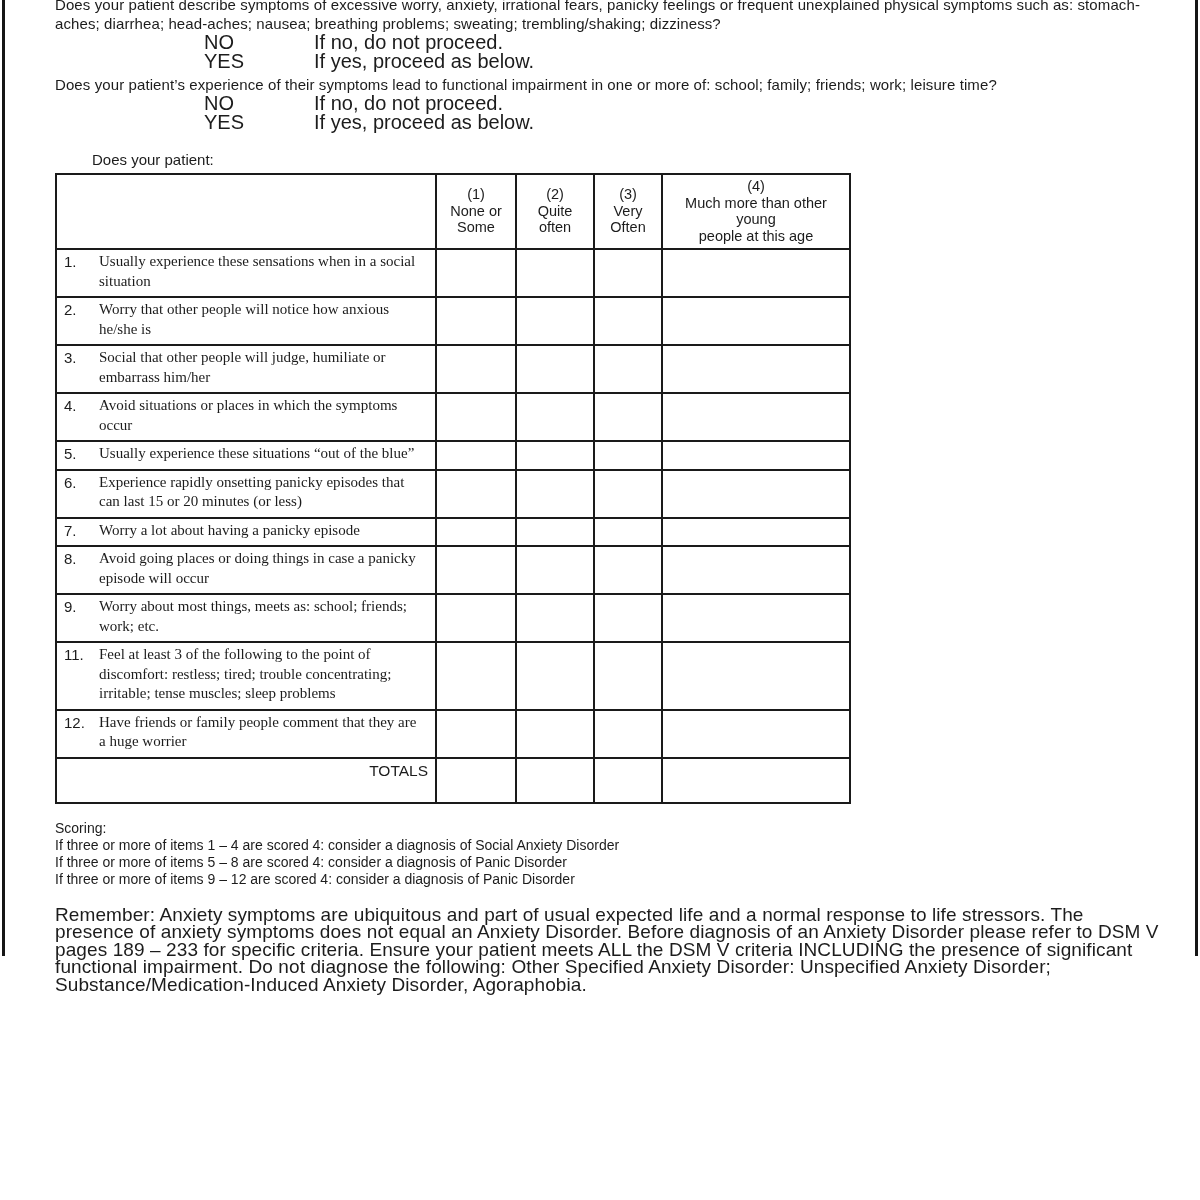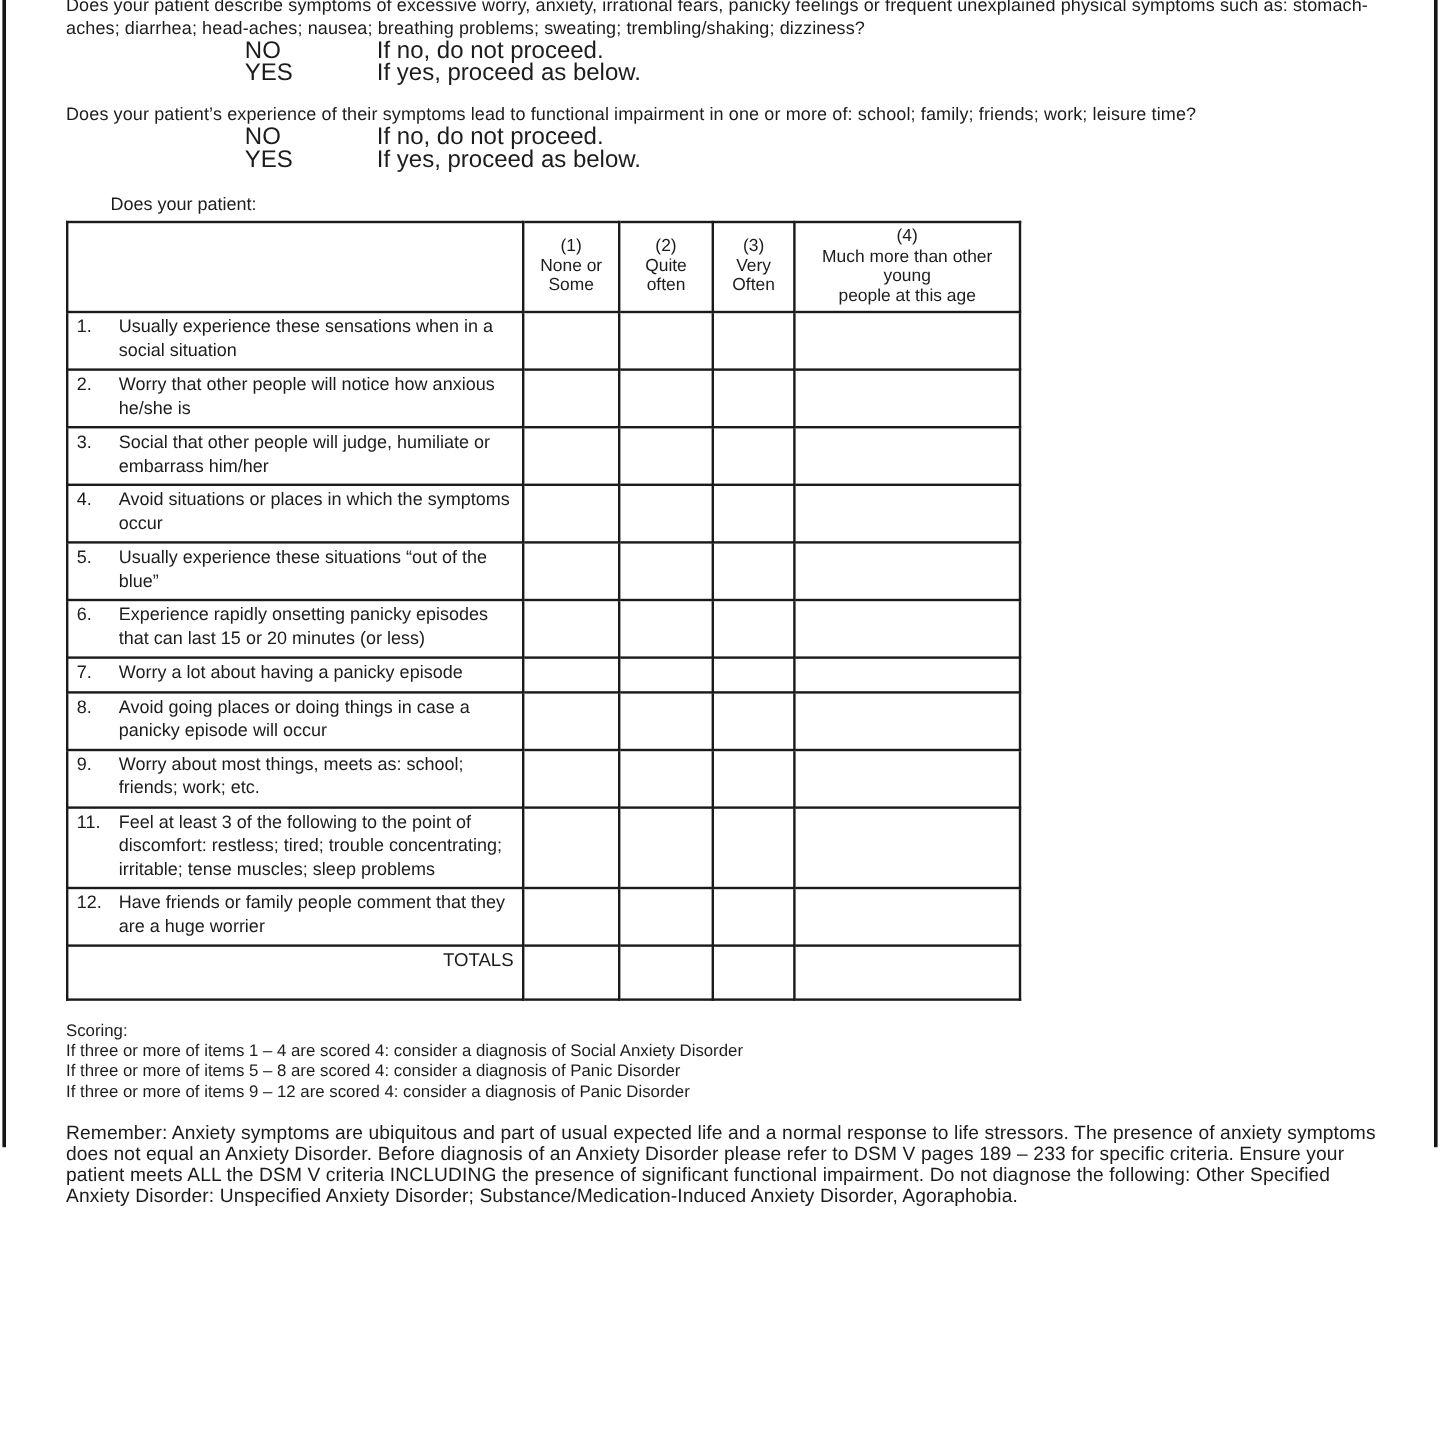--- a/index.html
+++ b/index.html
@@ -33,21 +33,21 @@
 
   .gate-row {
     display: flex;
     font-size: 20px;
     line-height: 19px;
     gap: 37px;
   }
   .gate-row .spacer { flex: 0 0 112px; }
   .gate-row .gate-label { flex: 0 0 73px; }
 
-  .q2 { margin-top: 15px; }
+  .q2 { margin-top: 4px; }
 
   .table-intro {
     margin-top: 18px;
     font-size: 15px;
     line-height: 19px;
     margin-left: 37px;
   }
 
   table.qtable {
     margin-top: 4px;
@@ -64,36 +64,36 @@
     text-align: center;
     font-size: 14.5px;
     line-height: 16.5px;
     padding: 3px 2px 4px 2px;
     vertical-align: middle;
   }
   th.hdr .hdr-label { white-space: pre-line; display: block; }
   td.item-cell { padding: 2px 6px 5px 7px; font-size: 15px; line-height: 19.5px; }
   .item-flex { display: flex; }
   .item-flex .num { flex: 0 0 35px; }
-  .item-flex .txt { flex: 1; padding-right: 4px; }
+  .item-flex .txt { flex: 1; padding-right: 4px; font-family: Liberation Serif, serif; }
   td.answer-cell { height: 18px; }
   tr.totals-row td { height: 38px; }
   td.totals-cell {
     text-align: right;
     padding: 3px 7px 2px 0;
     font-size: 15.5px;
     line-height: 18px;
   }
 
   .scoring { margin-top: 16px; font-size: 14px; line-height: 17px; }
   .scoring div { margin: 0; }
 
   .remember {
     margin-top: 18px;
-    font-size: 16px;
+    font-size: 19px;
     line-height: 17.5px;
     letter-spacing: 0.1px;
   }
 </style>
 </head>
 <body>
 
 <div class="page">
 
   <div class="edge-line left"></div>

